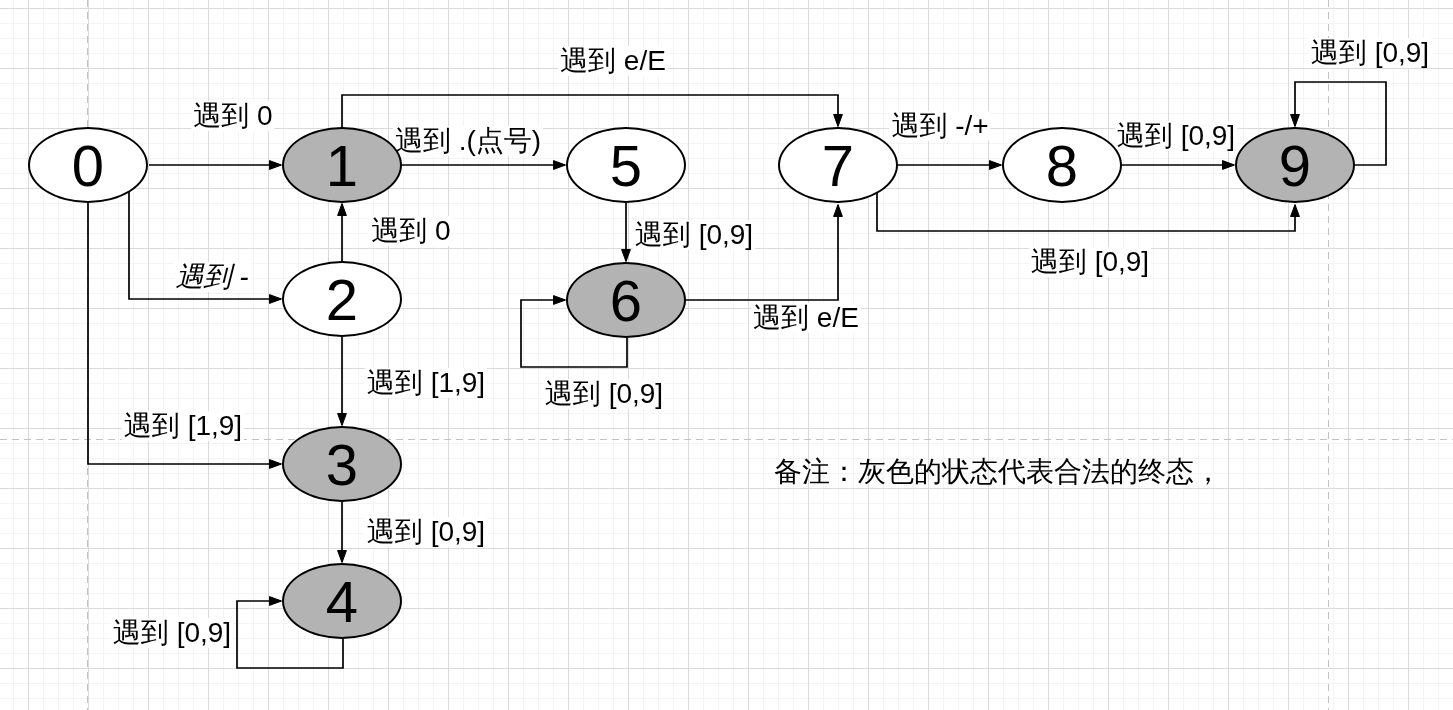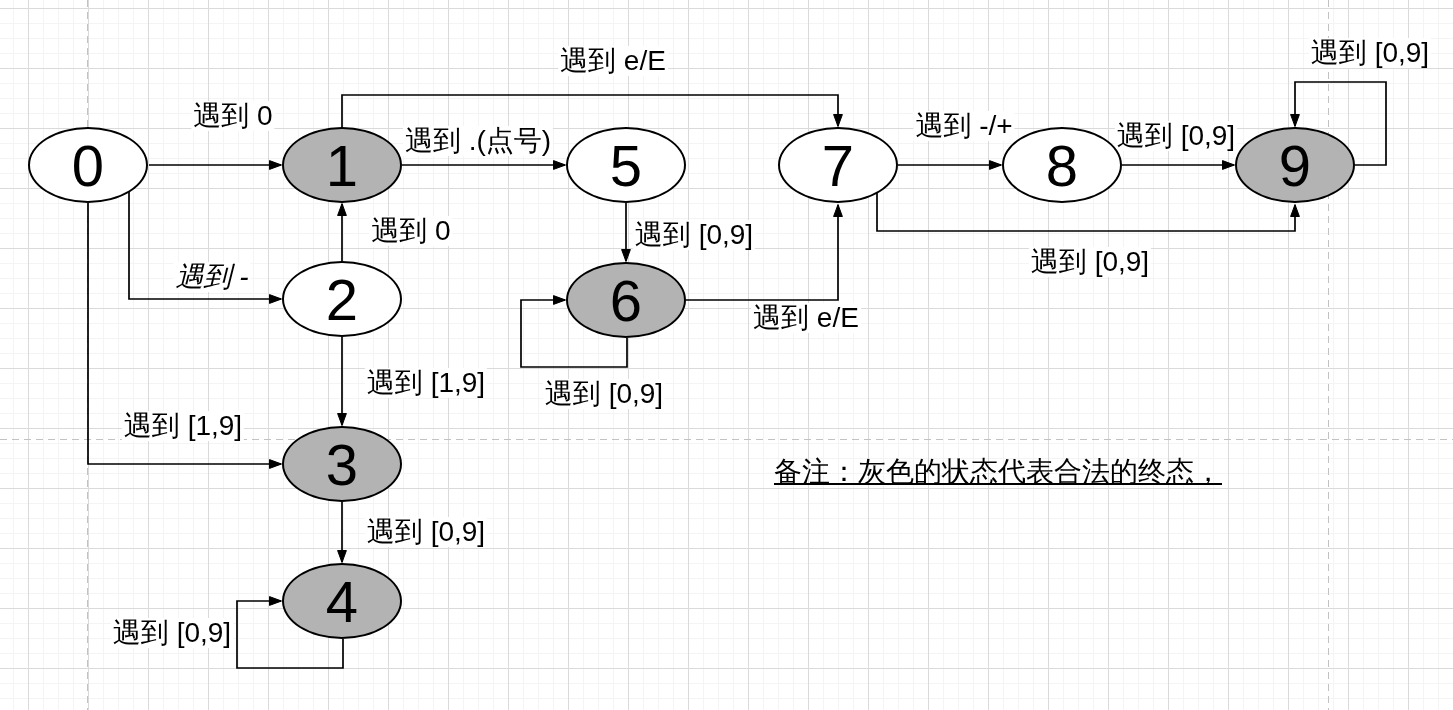--- a/index.html
+++ b/index.html
@@ -82,21 +82,20 @@
     position: absolute;
     left: 998px;
     top: 455px;
     transform: translateX(-50%);
     text-align: center;
     color: #000000;
     font-size: 28px;
     line-height: 34px;
     white-space: nowrap;
     z-index: 3;
-    text-decoration: underline;
   }
 </style>
 </head>
 <body>
 
 <div id="stage">
 
   <svg id="edges-svg" width="1453" height="710" viewBox="0 0 1453 710" xmlns="http://www.w3.org/2000/svg">
     <defs>
       <marker id="arrow" markerUnits="userSpaceOnUse" markerWidth="16" markerHeight="12" refX="12.5" refY="5" orient="auto">
@@ -128,26 +127,26 @@
 <div class="guide-v" style="left: 87px;"></div>
     <div class="guide-v" style="left: 1328px;"></div>
     <div class="guide-h" style="top: 439px;"></div>
     <div class="edge-label" style="left: 233px; top: 116px;">遇到 0</div>
     <div class="edge-label" style="left: 212px; top: 277px; font-style: italic;">遇到 -</div>
     <div class="edge-label" style="left: 183px; top: 426px;">遇到 [1,9]</div>
     <div class="edge-label" style="left: 411px; top: 231px;">遇到 0</div>
     <div class="edge-label" style="left: 426px; top: 383px;">遇到 [1,9]</div>
     <div class="edge-label" style="left: 426px; top: 532px;">遇到 [0,9]</div>
     <div class="edge-label" style="left: 172px; top: 633px;">遇到 [0,9]</div>
-    <div class="edge-label" style="left: 478px; top: 141px;">遇到 .(点号)</div>
+    <div class="edge-label" style="left: 468px; top: 141px;">遇到 .(点号)</div>
     <div class="edge-label" style="left: 613px; top: 61px;">遇到 e/E</div>
     <div class="edge-label" style="left: 694px; top: 235px;">遇到 [0,9]</div>
     <div class="edge-label" style="left: 604px; top: 394px;">遇到 [0,9]</div>
     <div class="edge-label" style="left: 806px; top: 318px;">遇到 e/E</div>
-    <div class="edge-label" style="left: 940px; top: 126px; margin-left: 24px;">遇到 -/+</div>
+    <div class="edge-label" style="left: 940px; top: 126px;">遇到 -/+</div>
     <div class="edge-label" style="left: 1176px; top: 136px;">遇到 [0,9]</div>
     <div class="edge-label" style="left: 1370px; top: 53px;">遇到 [0,9]</div>
     <div class="edge-label" style="left: 1090px; top: 262px;">遇到 [0,9]</div>
     <div class="state" style="left: 28px; top: 127px;">0</div>
     <div class="state final" style="left: 282px; top: 127px;">1</div>
     <div class="state" style="left: 282px; top: 261px;">2</div>
     <div class="state final" style="left: 282px; top: 426px;">3</div>
     <div class="state final" style="left: 282px; top: 563px;">4</div>
     <div class="state" style="left: 566px; top: 127px;">5</div>
     <div class="state final" style="left: 566px; top: 262px;">6</div>

